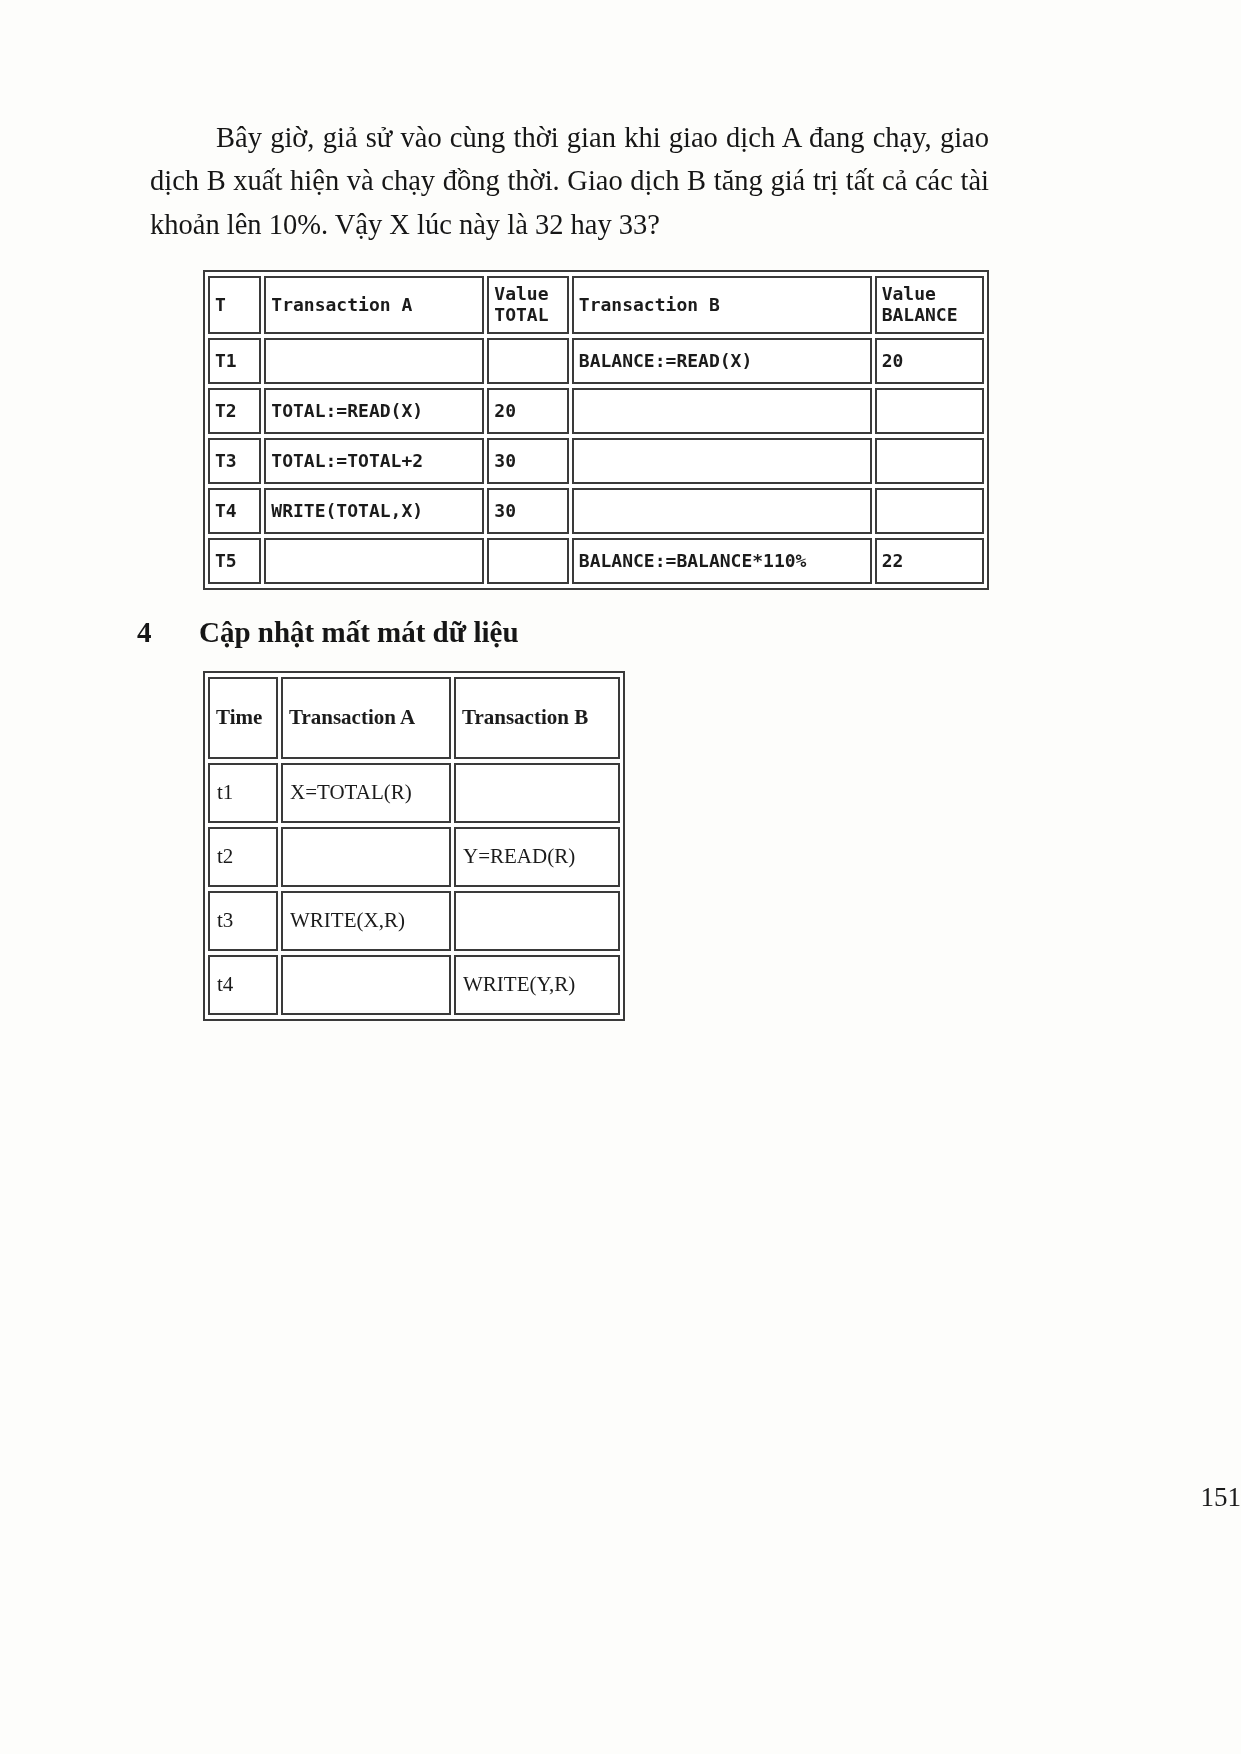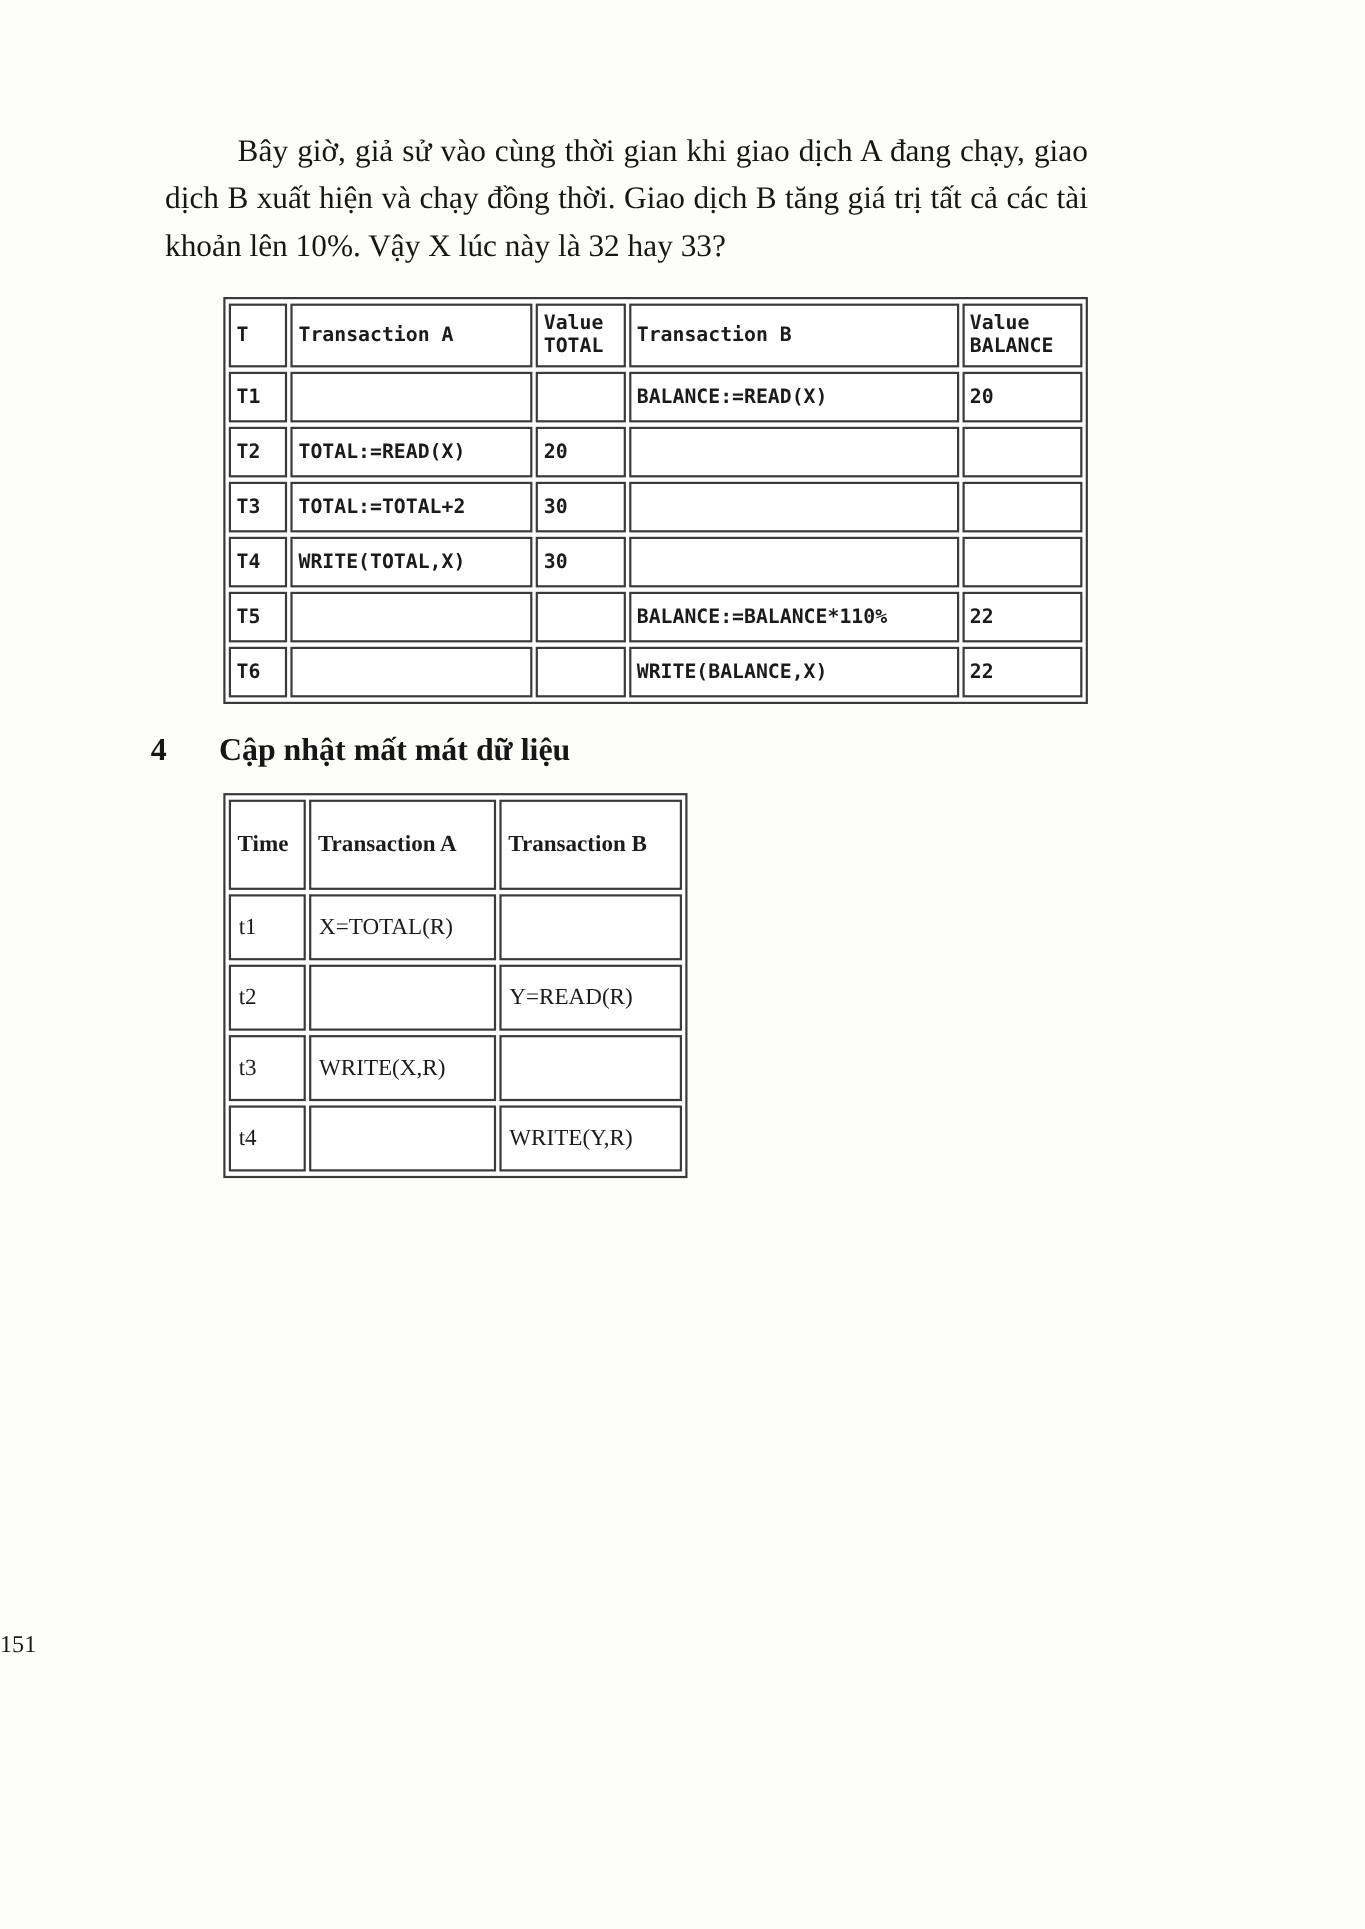--- a/index.html
+++ b/index.html
@@ -82,22 +82,22 @@
   }
   .tbl2 .c-time { width: 52px; }
   .tbl2 .c-ta   { width: 152px; }
   .tbl2 .c-tb   { width: 148px; }
 
   .page-number {
     position: absolute;
     top: 1482px;
     left: 0;
     width: 100%;
-    text-align: left;
-    font-size: 22px;
+    text-align: right;
+    font-size: 27px;
     color: #1b1b1b;
   }
 </style>
 </head>
 <body>
 
 <div class="content">
 
   <p class="body-text">Bây giờ, giả sử vào cùng thời gian khi giao dịch A đang chạy, giao dịch B xuất hiện và chạy đồng thời. Giao dịch B tăng giá trị tất cả các tài khoản lên 10%. Vậy X lúc này là 32 hay 33?</p>
 
@@ -143,27 +143,20 @@
           <td class="c-tb"></td>
           <td class="c-vb"></td>
         </tr>
         <tr>
           <td class="c-t">T5</td>
           <td class="c-ta"></td>
           <td class="c-vt"></td>
           <td class="c-tb">BALANCE:=BALANCE*110%</td>
           <td class="c-vb">22</td>
         </tr>
-        <tr>
-          <td class="c-t">T6</td>
-          <td class="c-ta"></td>
-          <td class="c-vt"></td>
-          <td class="c-tb">WRITE(BALANCE,X)</td>
-          <td class="c-vb">22</td>
-        </tr>
       </tbody>
     </table>
   </div>
 
 
   <div class="heading">
     <span class="num">4</span><span>Cập nhật mất mát dữ liệu</span>
   </div>
 
   <div class="tbl2-wrap">

